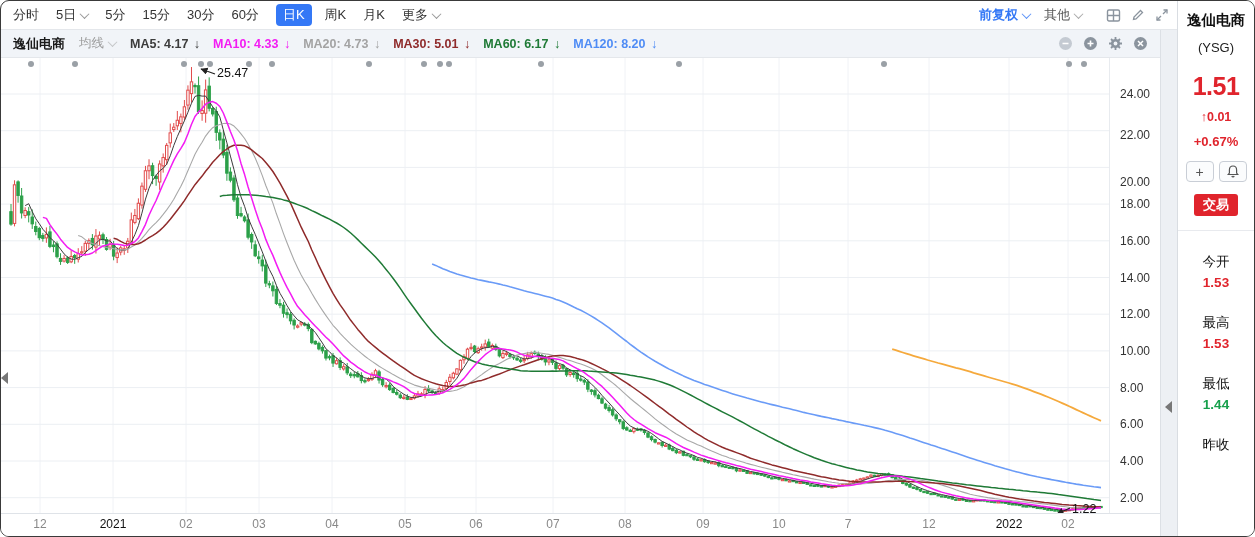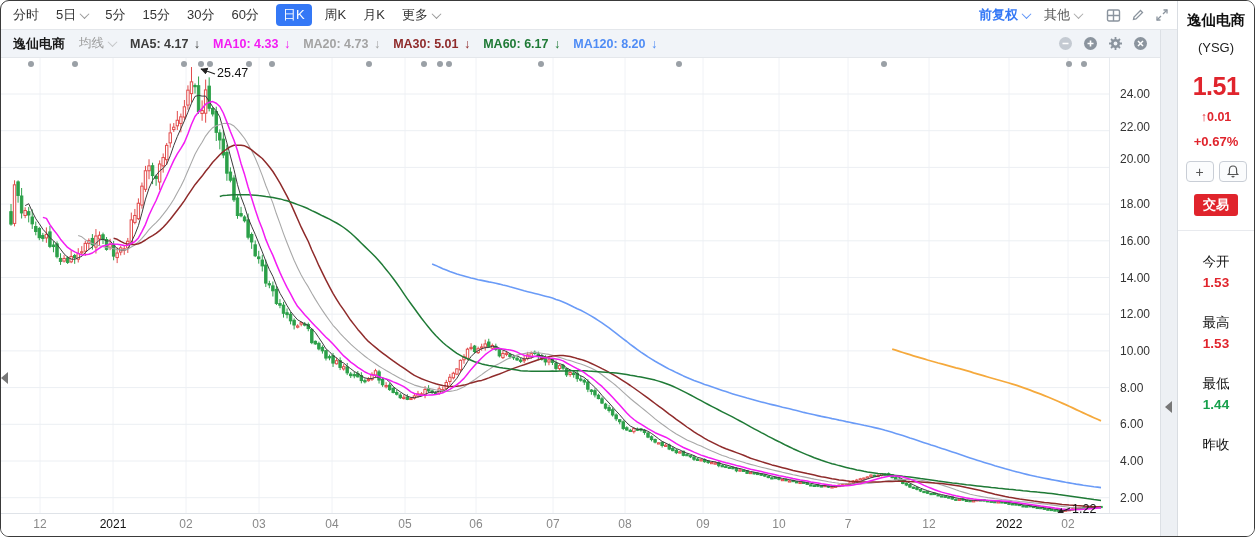--- a/index.html
+++ b/index.html
@@ -830,22 +830,22 @@
                 <line x1="214" y1="16" x2="200" y2="11" stroke="#222" stroke-width="1.2" marker-end="url(#arrh)"></line>
                 <text x="216" y="19" font-size="12.5" fill="#111" font-family="&quot;Liberation Sans&quot;,&quot;DejaVu Sans&quot;,sans-serif">25.47</text>
               </g>
               <g>
                 <line x1="1069" y1="450" x2="1056" y2="456" stroke="#222" stroke-width="1.2" marker-end="url(#arrh)"></line>
                 <text x="1071" y="455" font-size="12.5" fill="#111" font-family="&quot;Liberation Sans&quot;,&quot;DejaVu Sans&quot;,sans-serif">1.22</text>
               </g>
             </svg>
           <div id="ylabels">
               <div class="ytick" style="top: 29px;">24.00</div>
-              <div class="ytick" style="top: 62px;">22.00</div>
-              <div class="ytick" style="top: 94px;">20.00</div>
+              <div class="ytick" style="top: 70px;">22.00</div>
+              <div class="ytick" style="top: 117px;">20.00</div>
               <div class="ytick" style="top: 139.1px;">18.00</div>
               <div class="ytick" style="top: 175.8px;">16.00</div>
               <div class="ytick" style="top: 212.5px;">14.00</div>
               <div class="ytick" style="top: 249.2px;">12.00</div>
               <div class="ytick" style="top: 285.9px;">10.00</div>
               <div class="ytick" style="top: 322.6px;">8.00</div>
               <div class="ytick" style="top: 359.3px;">6.00</div>
               <div class="ytick" style="top: 396px;">4.00</div>
               <div class="ytick" style="top: 432.7px;">2.00</div>
             </div>

